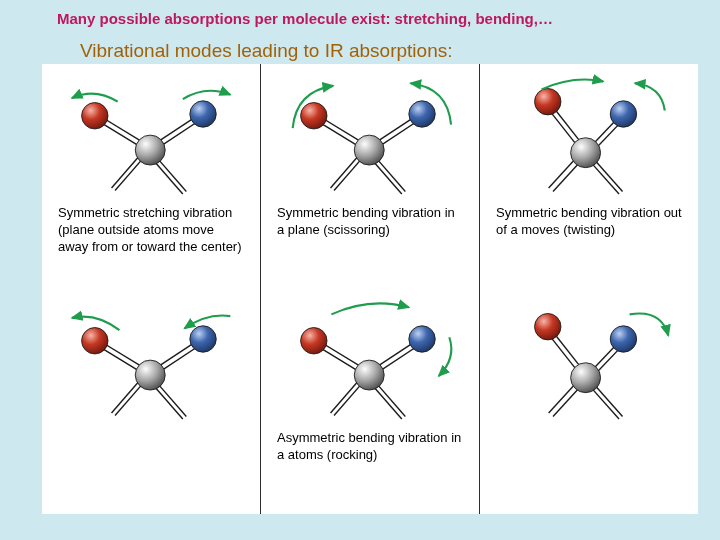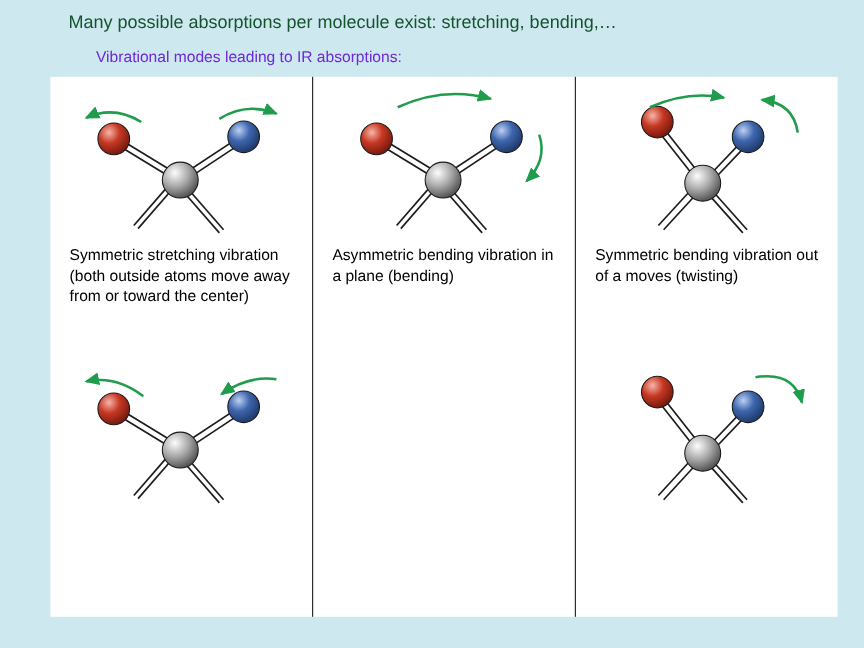--- a/index.html
+++ b/index.html
@@ -1,19 +1,19 @@
 <!DOCTYPE html>
 <html><head>
 <meta charset="utf-8">
 <style>
   html,body{margin:0;padding:0;}
   body{font-family:"Liberation Sans", sans-serif; background:#cee8f0;}
   .slide{position:relative;width:720px;height:540px;background:#cee8f0;overflow:hidden;}
-  .title{position:absolute;left:57px;top:10px;font-size:15px;font-weight:normal;color:#14532d;white-space:nowrap;}
-  .subtitle{position:absolute;left:80px;top:40px;font-size:13px;color:#6d28d9;white-space:nowrap;text-align:center;}
+  .title{position:absolute;left:57px;top:10px;font-size:15px;font-weight:bold;color:#be185d;white-space:nowrap;}
+  .subtitle{position:absolute;left:80px;top:40px;font-size:19px;color:#a16207;white-space:nowrap;text-align:center;}
   .panel{position:absolute;left:42px;top:64px;width:656px;height:450px;background:#ffffff;display:flex;}
   .col{flex:1;display:flex;flex-direction:column;min-width:0;}
   .col.divider{border-right:1px solid #2e2e2e;}
   .cell{height:225px;box-sizing:border-box;padding:6px 6px 0 8px;}
   svg.mol{display:block;width:100%;height:132px;}
   .caption{font-size:13px;line-height:1.3;color:#000;padding:3px 8px 0 8px;}
 </style>
 </head>
 <body>
 
@@ -78,39 +78,47 @@
 
   <div class="panel">
 
     <div class="col divider">
       <div class="cell">
         <svg class="mol" viewBox="0 0 210 150">
           <use href="#molBase"></use>
           <path d="M66,36 Q40,20 14,32" fill="none" stroke="#1f9d4d" stroke-width="2.4" marker-end="url(#ah)"></path>
           <path d="M140,33 Q166,17 194,28" fill="none" stroke="#1f9d4d" stroke-width="2.4" marker-end="url(#ah)"></path>
         </svg>
-        <div class="caption">Symmetric stretching vibration (both outside atoms move away from or toward the center)</div>
+        <div class="caption">Symmetric stretching vibration (plane outside atoms move away from or toward the center)</div>
       </div>
       <div class="cell">
         <svg class="mol" viewBox="0 0 210 150">
           <use href="#molBase"></use>
           <path d="M68,40 Q42,20 14,26" fill="none" stroke="#1f9d4d" stroke-width="2.4" marker-end="url(#ah)"></path>
           <path d="M194,24 Q168,20 142,38" fill="none" stroke="#1f9d4d" stroke-width="2.4" marker-end="url(#ah)"></path>
         </svg>
       </div>
     </div>
 
     <div class="col divider">
       <div class="cell">
         <svg class="mol" viewBox="0 0 210 150">
           <use href="#molBase"></use>
+          <path d="M16,66 Q20,24 62,18" fill="none" stroke="#1f9d4d" stroke-width="2.4" marker-end="url(#ah)"></path>
+          <path d="M196,62 Q192,20 150,15" fill="none" stroke="#1f9d4d" stroke-width="2.4" marker-end="url(#ah)"></path>
+        </svg>
+        <div class="caption">Symmetric bending vibration in a plane (scissoring)</div>
+      </div>
+      <div class="cell">
+        <svg class="mol" viewBox="0 0 210 150">
+          <use href="#molBase"></use>
           <path d="M60,22 Q104,2 148,14" fill="none" stroke="#1f9d4d" stroke-width="2.4" marker-end="url(#ah)"></path>
           <path d="M194,48 Q202,72 182,92" fill="none" stroke="#1f9d4d" stroke-width="2.4" marker-end="url(#ah)"></path>
         </svg>
-        <div class="caption">Asymmetric bending vibration in a plane (bending)</div>
+        <div class="caption">Asymmetric bending vibration in a atoms (rocking)</div>
       </div>
     </div>
 
     <div class="col">
       <div class="cell">
         <svg class="mol" viewBox="0 0 210 150">
           <use href="#molTilt"></use>
           <path d="M50,22 Q86,6 120,13" fill="none" stroke="#1f9d4d" stroke-width="2.4" marker-end="url(#ah)"></path>
           <path d="M190,46 Q186,18 156,15" fill="none" stroke="#1f9d4d" stroke-width="2.4" marker-end="url(#ah)"></path>
         </svg>

